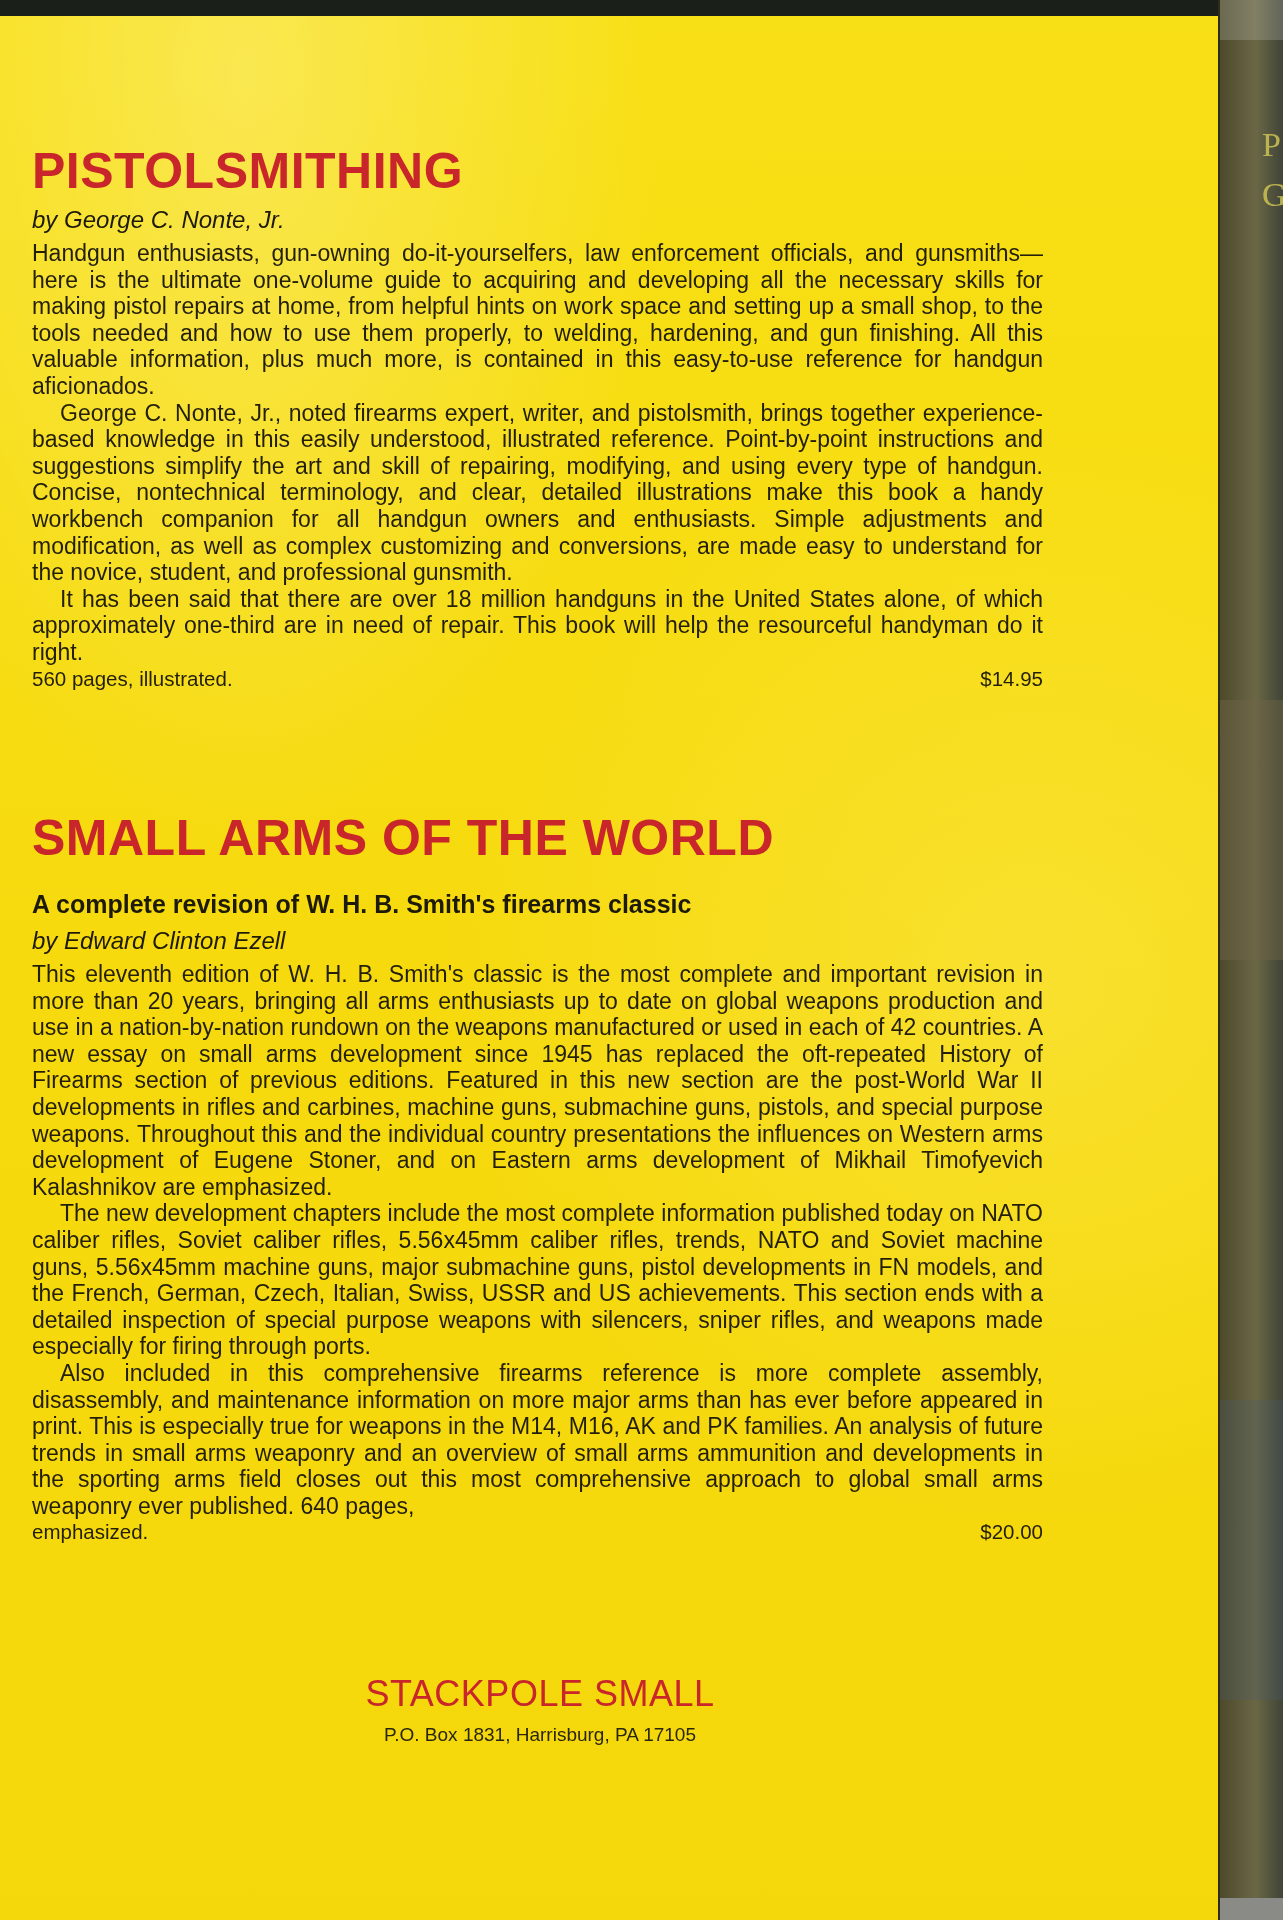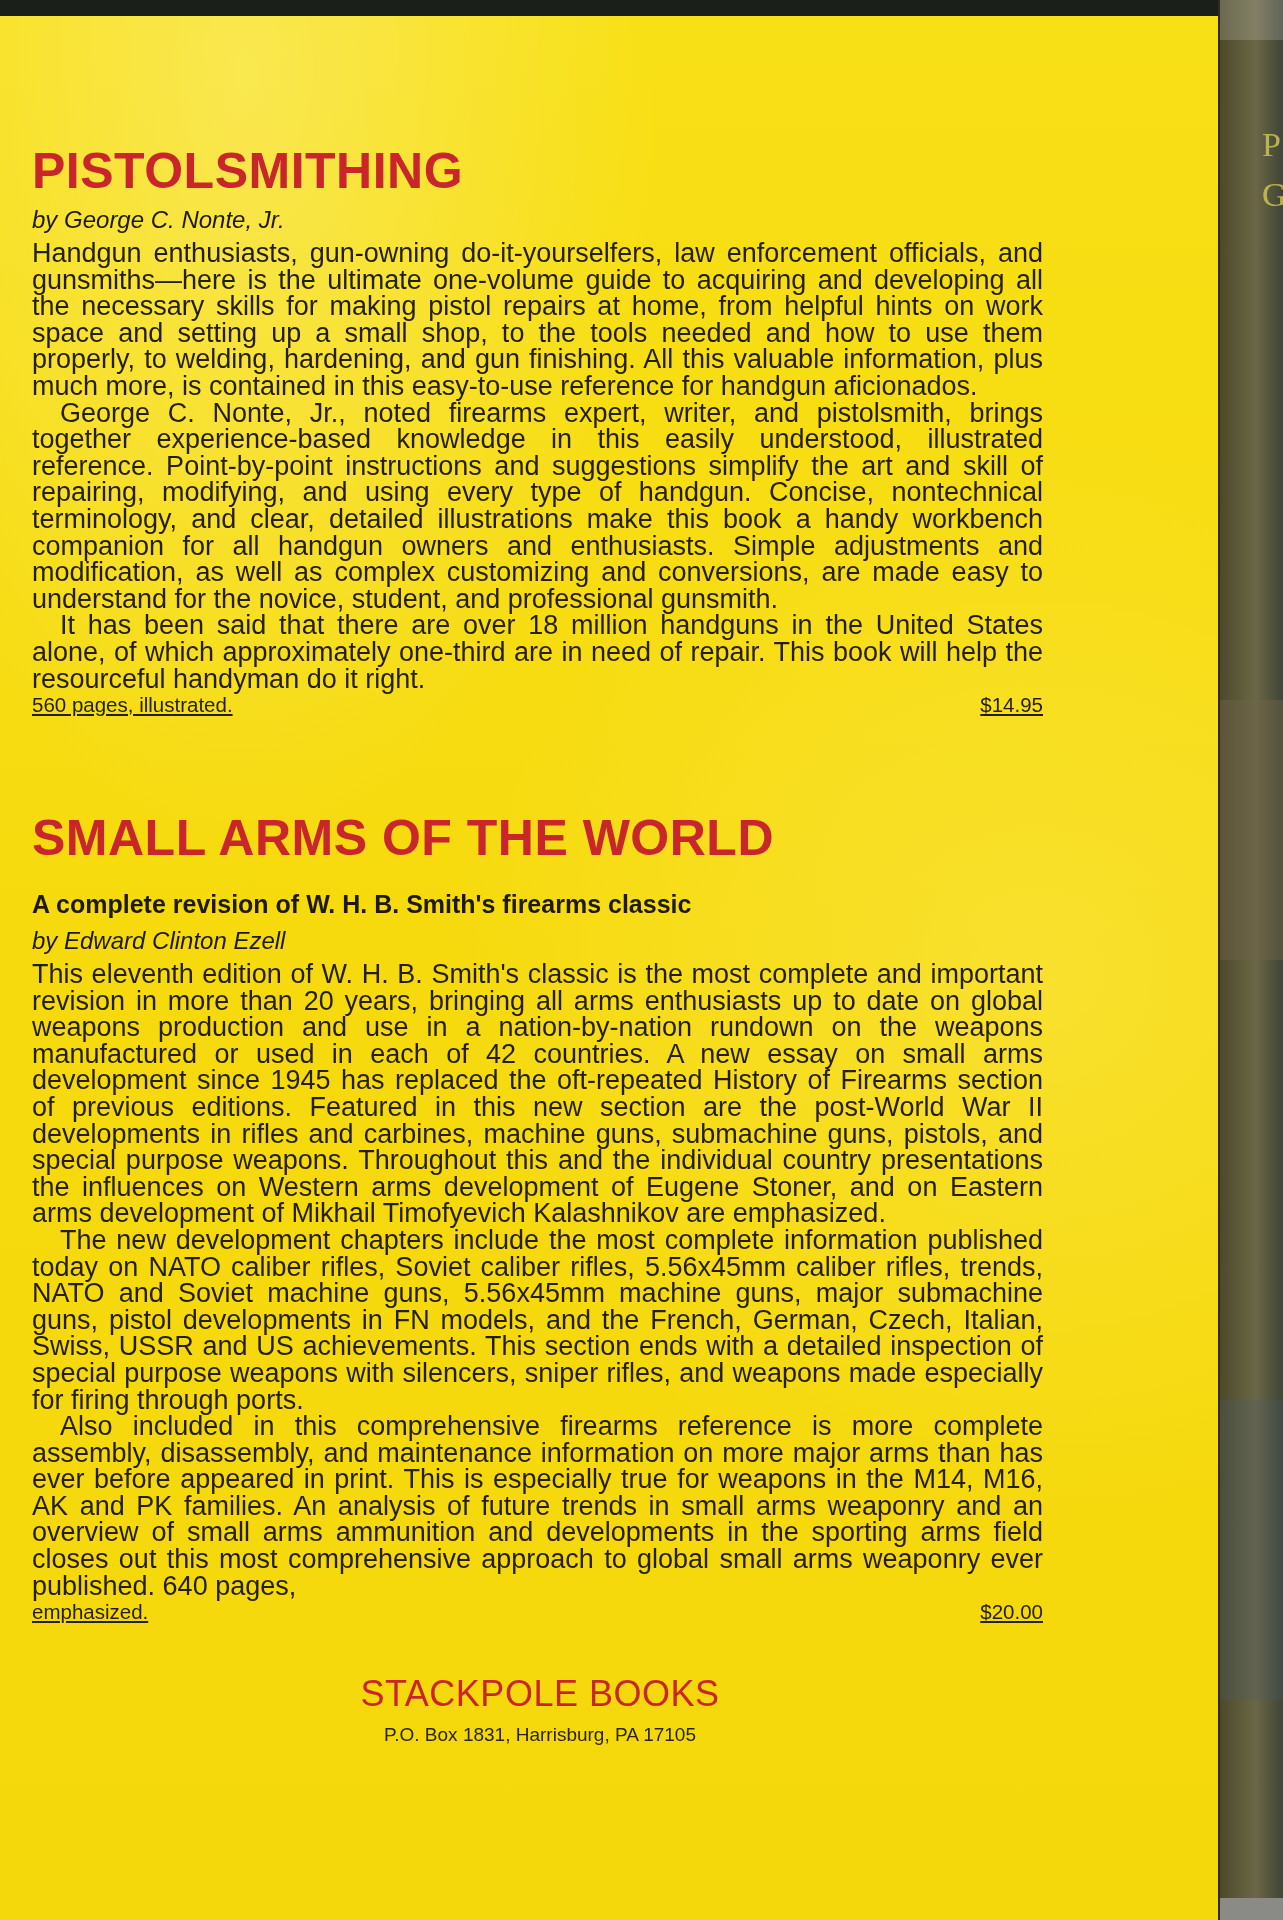--- a/index.html
+++ b/index.html
@@ -73,35 +73,34 @@
     }
     .author {
       color: #1e1a08;
       font-style: italic;
       font-size: 24px;
       margin: 4px 0 4px 0;
       line-height: 32px;
     }
     .para {
       color: #231f0a;
-      font-size: 27px;
+      font-size: 23px;
       line-height: 26.6px;
       text-align: justify;
       margin: 0;
     }
     .para.indent {
       text-indent: 28px;
     }
     .last-line {
       display: flex;
       justify-content: space-between;
       color: #231f0a;
       font-size: 20.5px;
       line-height: 26.6px;
-      text-decoration: underline;
     }
     .publisher {
       position: absolute;
       left: 320px;
       top: 1655px;
       width: 440px;
       text-align: center;
     }
     .publisher-name {
       color: #c8262a;
@@ -140,21 +139,21 @@
     <p class="para">This eleventh edition of W. H. B. Smith's classic is the most complete and important revision in more than 20 years, bringing all arms enthusiasts up to date on global weapons production and use in a nation-by-nation rundown on the weapons manufactured or used in each of 42 countries. A new essay on small arms development since 1945 has replaced the oft-repeated History of Firearms section of previous editions. Featured in this new section are the post-World War II developments in rifles and carbines, machine guns, submachine guns, pistols, and special purpose weapons. Throughout this and the individual country presentations the influences on Western arms development of Eugene Stoner, and on Eastern arms development of Mikhail Timofyevich Kalashnikov are emphasized.</p>
     <p class="para indent">The new development chapters include the most complete information published today on NATO caliber rifles, Soviet caliber rifles, 5.56x45mm caliber rifles, trends, NATO and Soviet machine guns, 5.56x45mm machine guns, major submachine guns, pistol developments in FN models, and the French, German, Czech, Italian, Swiss, USSR and US achievements. This section ends with a detailed inspection of special purpose weapons with silencers, sniper rifles, and weapons made especially for firing through ports.</p>
     <p class="para indent">Also included in this comprehensive firearms reference is more complete assembly, disassembly, and maintenance information on more major arms than has ever before appeared in print. This is especially true for weapons in the M14, M16, AK and PK families. An analysis of future trends in small arms weaponry and an overview of small arms ammunition and developments in the sporting arms field closes out this most comprehensive approach to global small arms weaponry ever published. 640 pages,</p>
     <div class="last-line">
       <span>emphasized.</span>
       <span>$20.00</span>
     </div>
   </section>
 
   <div class="publisher">
-    <div class="publisher-name">STACKPOLE BOOKS</div>
+    <div class="publisher-name">STACKPOLE SMALL</div>
     <div class="publisher-address">P.O. Box 1831, Harrisburg, PA 17105</div>
   </div>
 </div>
 
 <div class="spine">
   <div class="spine-band" style="top:0;height:40px;background:rgba(200,200,190,0.25);"></div>
   <div class="spine-band" style="top:700px;height:260px;background:rgba(110,100,70,0.45);"></div>
   <div class="spine-band" style="top:1400px;height:300px;background:rgba(70,90,110,0.25);"></div>
   <div class="spine-band" style="top:1898px;height:22px;background:#8a8a86;"></div>
   <div class="spine-title" style="white-space:pre;">P

